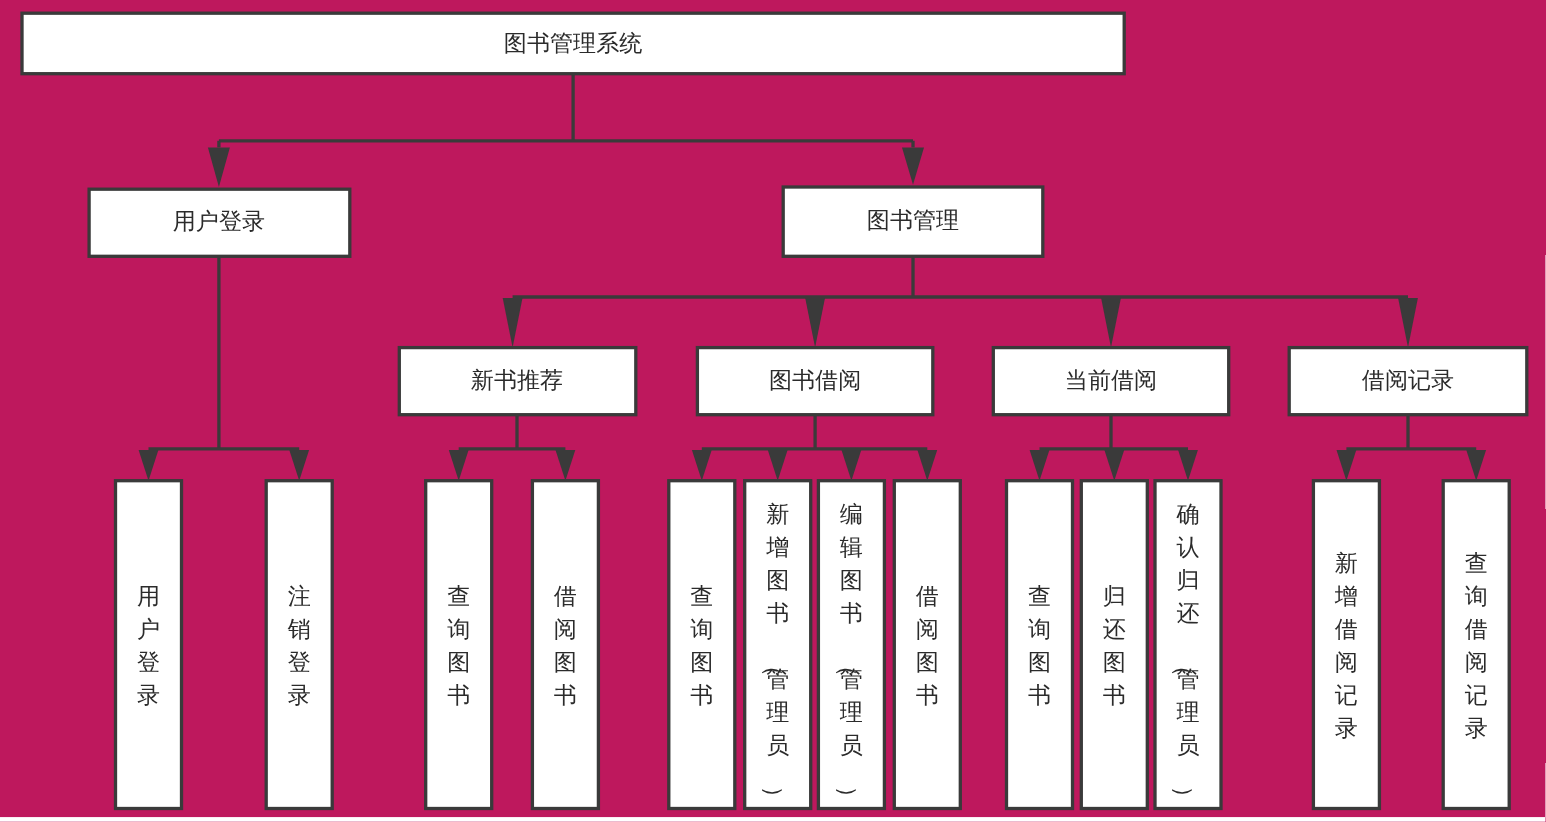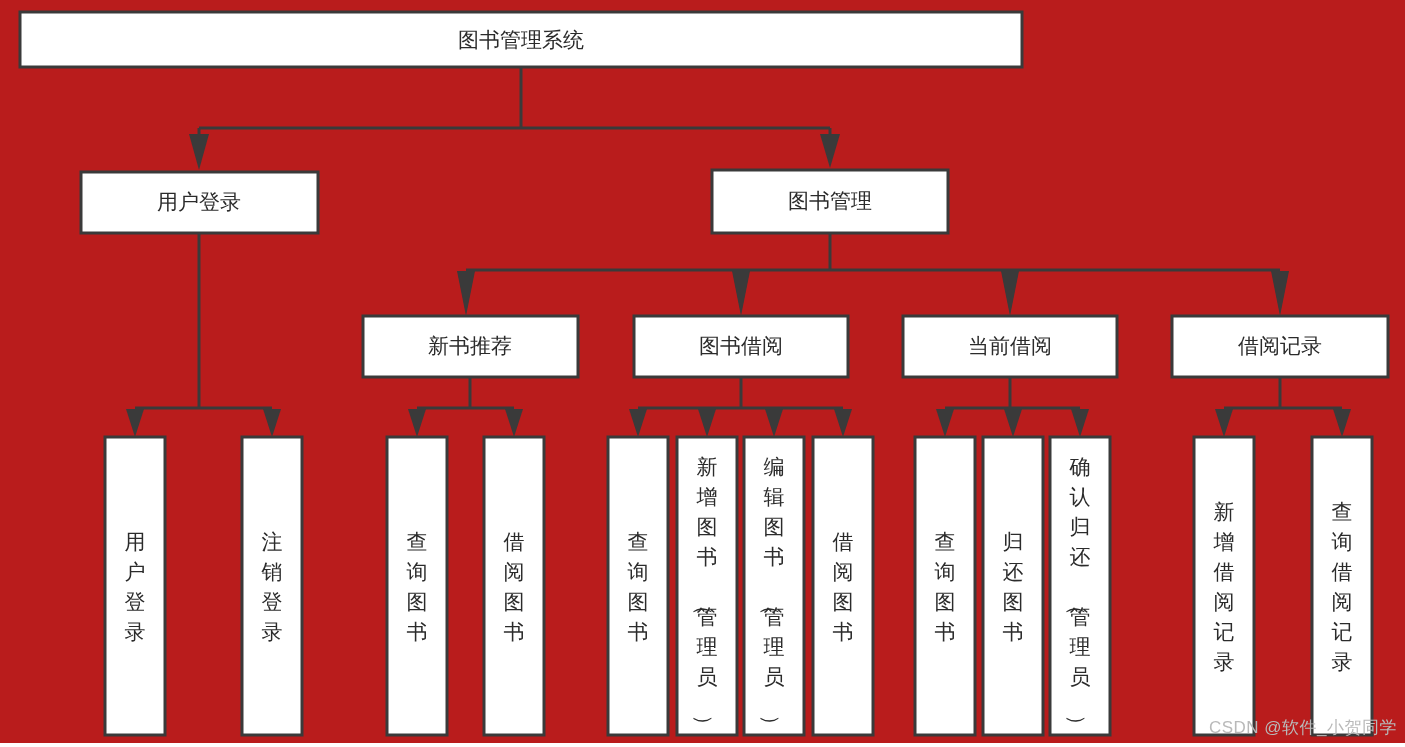--- a/index.html
+++ b/index.html
@@ -7,21 +7,21 @@
     padding: 0;
     background: #ffffff;
   }
   body {
     font-family: "Liberation Sans", "DejaVu Sans", sans-serif;
   }
   #diagram-root {
     position: relative;
     width: 1405px;
     height: 743px;
-    background: #b91c1c;
+    background: #be185d;
     overflow: hidden;
     text-decoration: underline;
   }
   svg.diagram-canvas {
     position: absolute;
     top: 0;
     left: 0;
     width: 1405px;
     height: 747px;
     display: block;
@@ -201,14 +201,13 @@
           <rect class="node-box" x="1194" y="437" width="60" height="298"></rect>
           <text class="node-label-vertical" x="1224" y="519.4" font-size="21"><tspan x="1224" dy="0">新</tspan><tspan x="1224" dy="30">增</tspan><tspan x="1224" dy="30">借</tspan><tspan x="1224" dy="30">阅</tspan><tspan x="1224" dy="30">记</tspan><tspan x="1224" dy="30">录</tspan></text>
         </g>
         <g>
           <rect class="node-box" x="1312" y="437" width="60" height="298"></rect>
           <text class="node-label-vertical" x="1342" y="519.4" font-size="21"><tspan x="1342" dy="0">查</tspan><tspan x="1342" dy="30">询</tspan><tspan x="1342" dy="30">借</tspan><tspan x="1342" dy="30">阅</tspan><tspan x="1342" dy="30">记</tspan><tspan x="1342" dy="30">录</tspan></text>
         </g>
       </g>
   </svg>
 
-  <div class="watermark-text">CSDN @软件_小贺同学</div>
 </div>
 
 </body></html>

